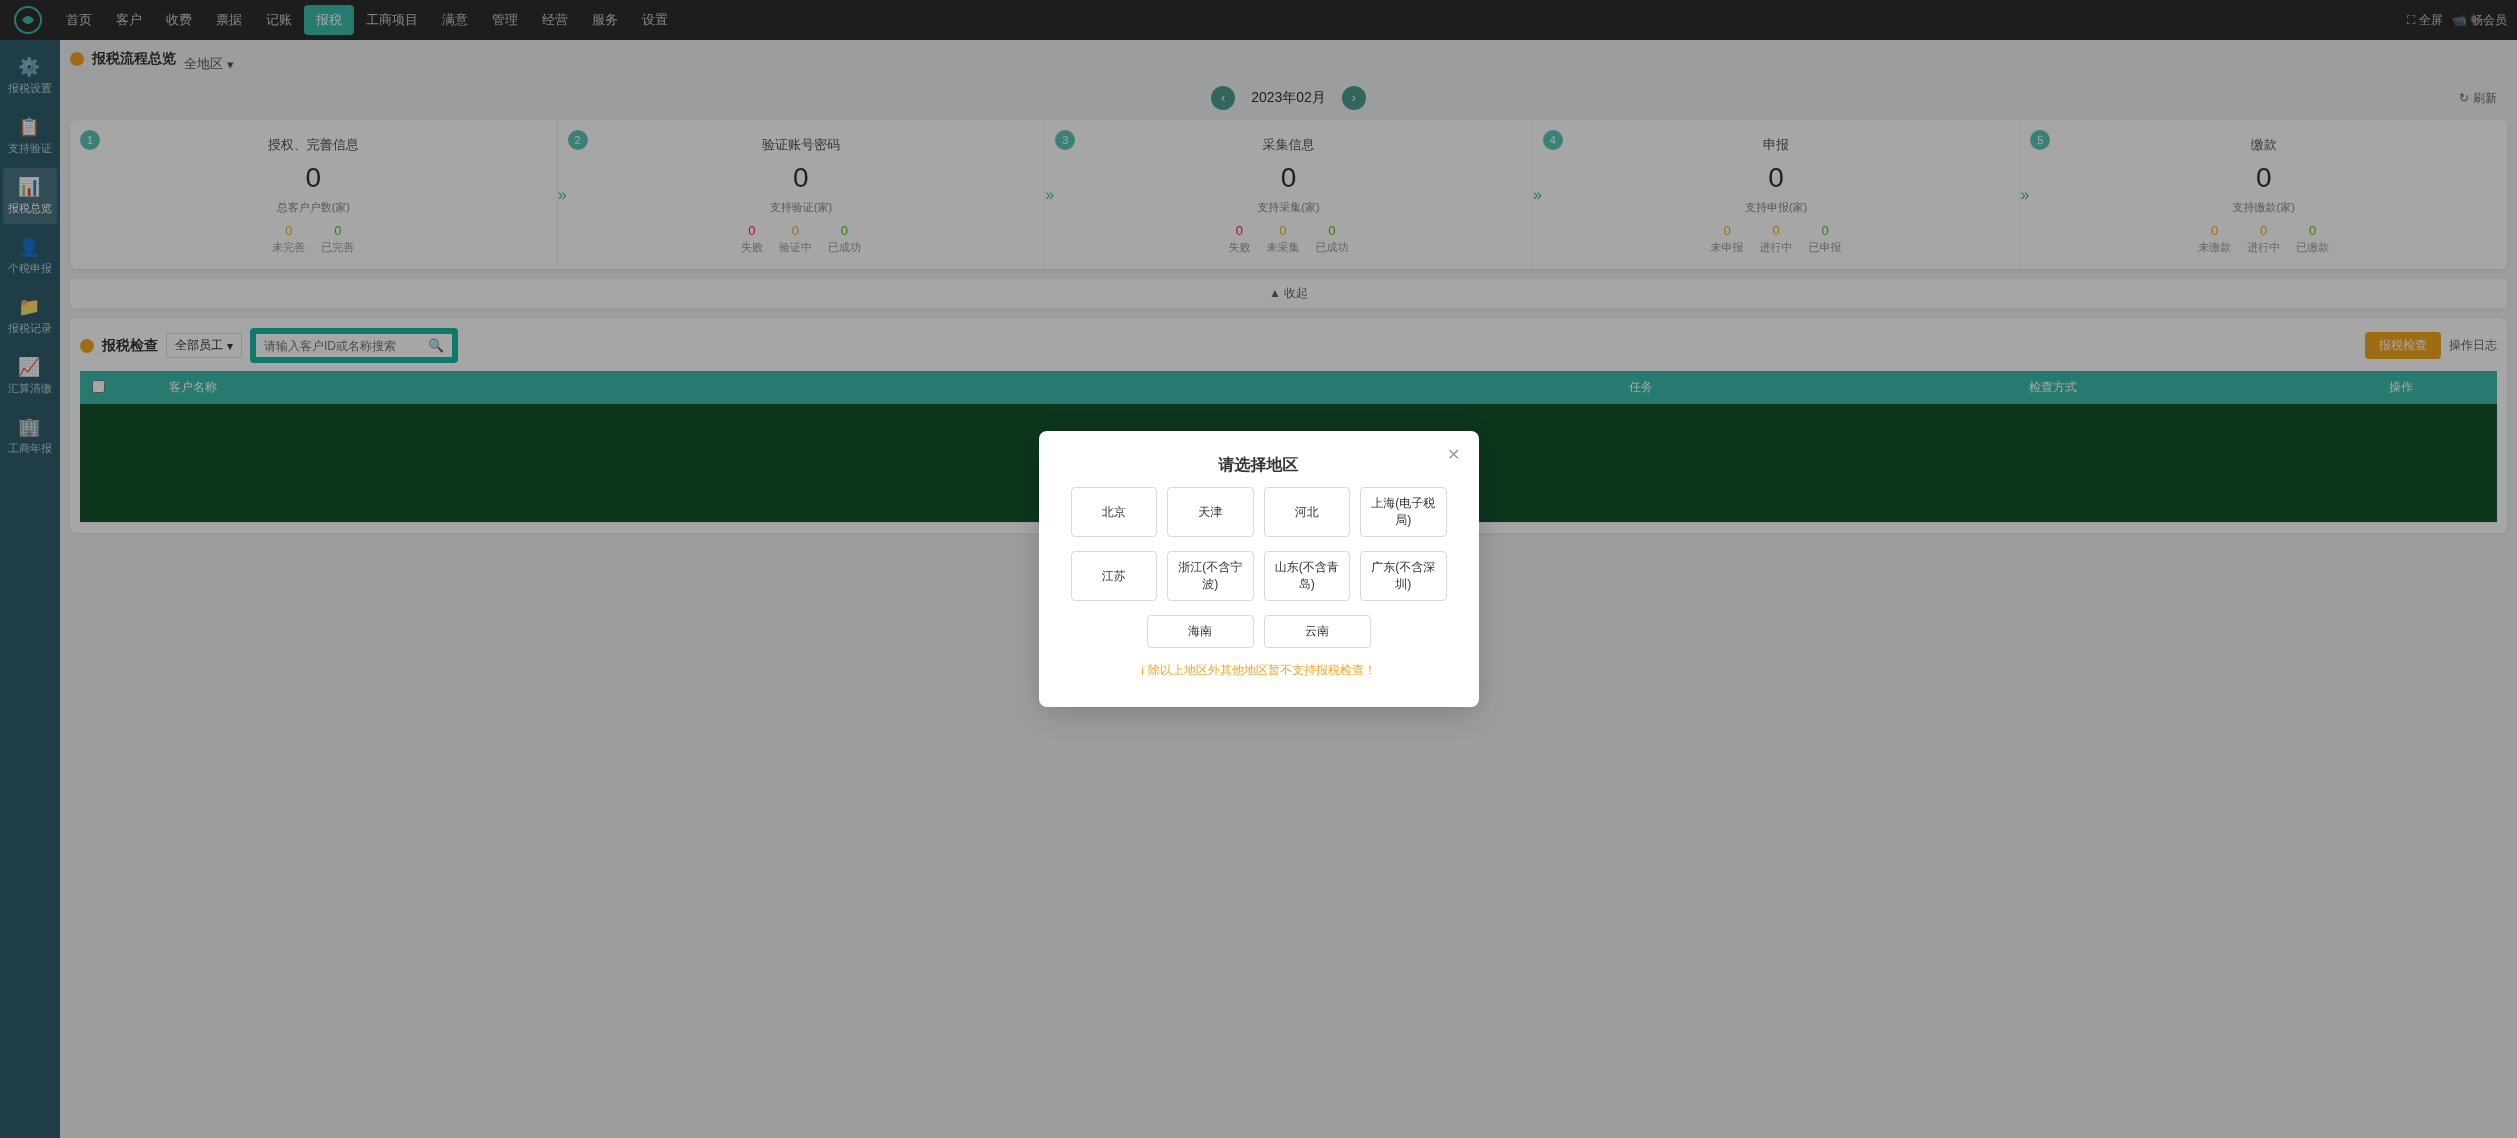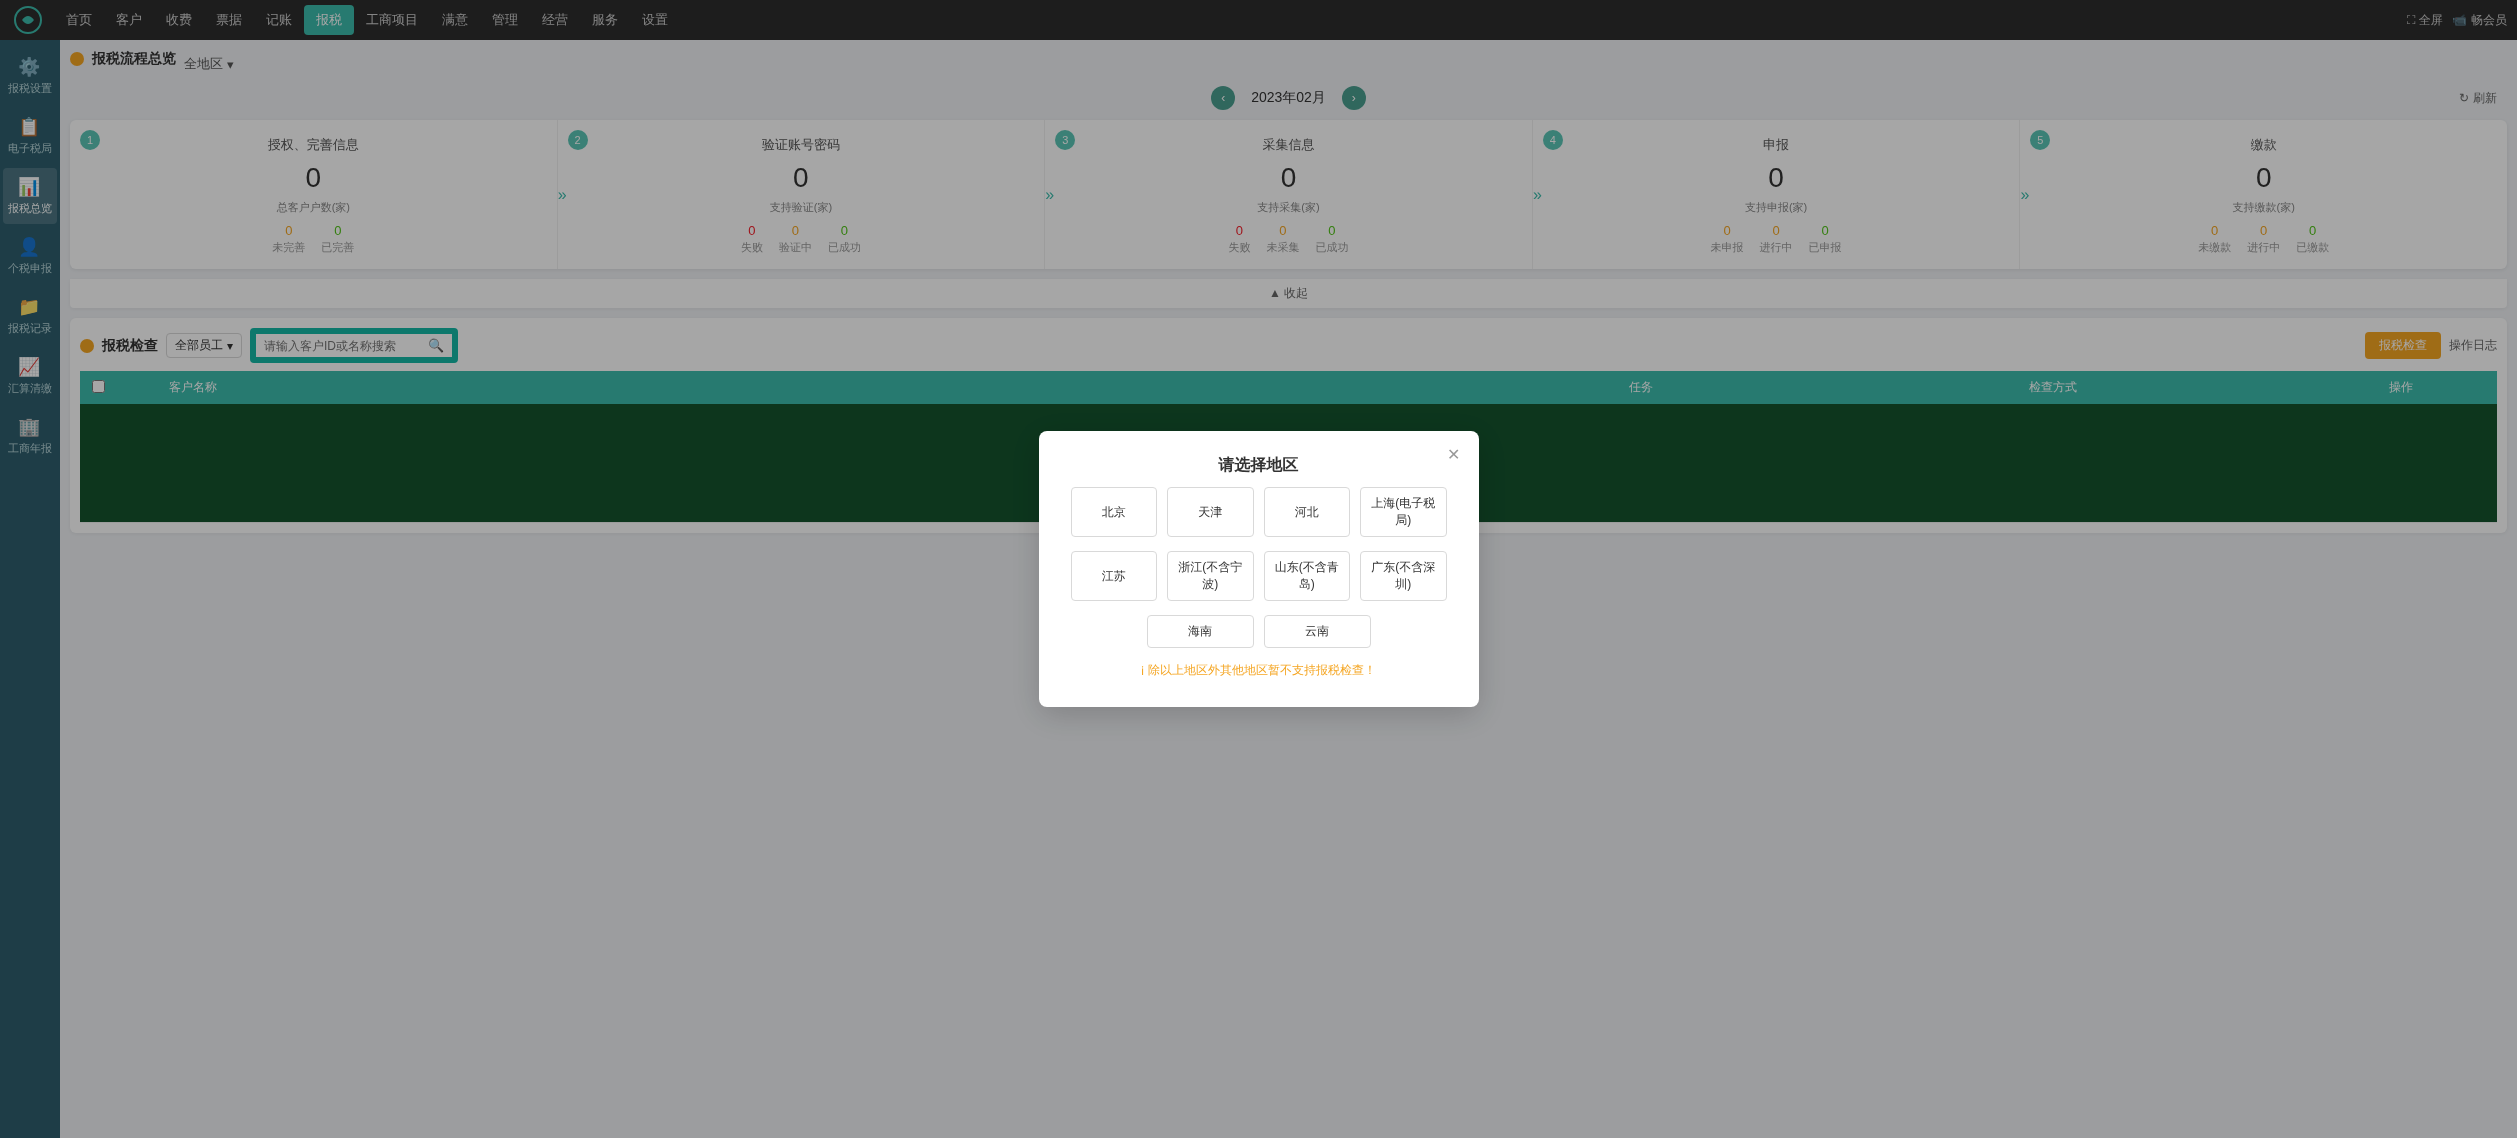--- a/index.html
+++ b/index.html
@@ -422,21 +422,21 @@
 
 <div class="layout">
 
   <div class="sidebar">
     <div class="sidebar-item">
       <span class="icon">⚙️</span>
       <span>报税设置</span>
     </div>
     <div class="sidebar-item">
       <span class="icon">📋</span>
-      <span>电子税局</span>
+      <span>支持验证</span>
     </div>
     <div class="sidebar-item active">
       <span class="icon">📊</span>
       <span>报税总览</span>
     </div>
     <div class="sidebar-item">
       <span class="icon">👤</span>
       <span>个税申报</span>
     </div>
     <div class="sidebar-item">

